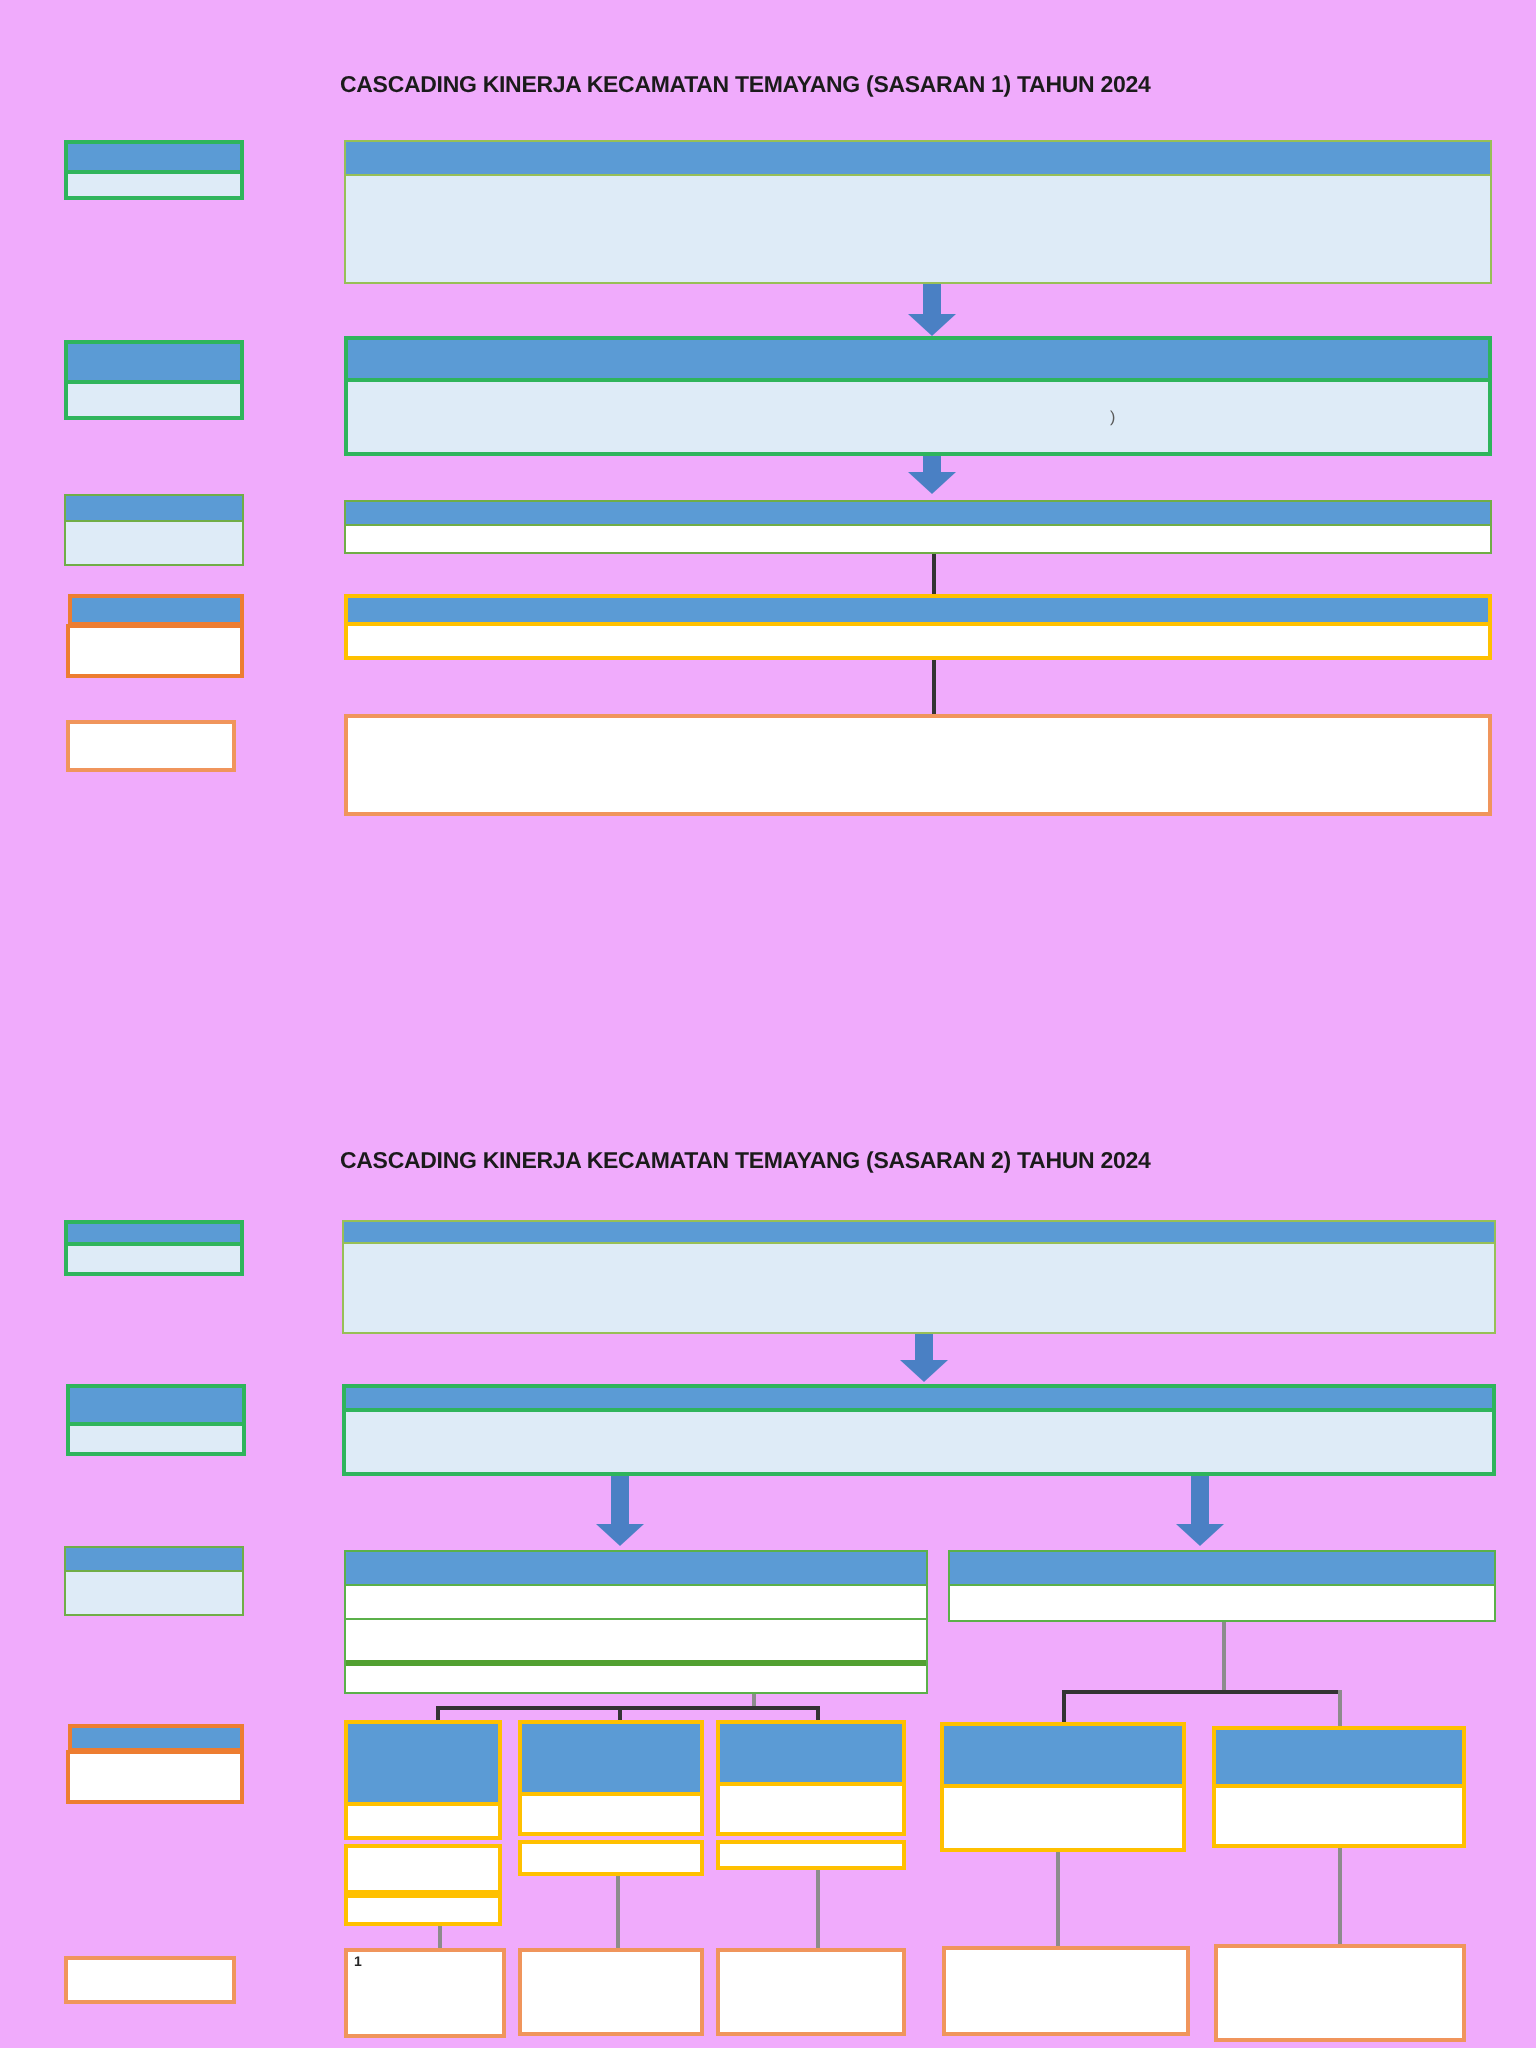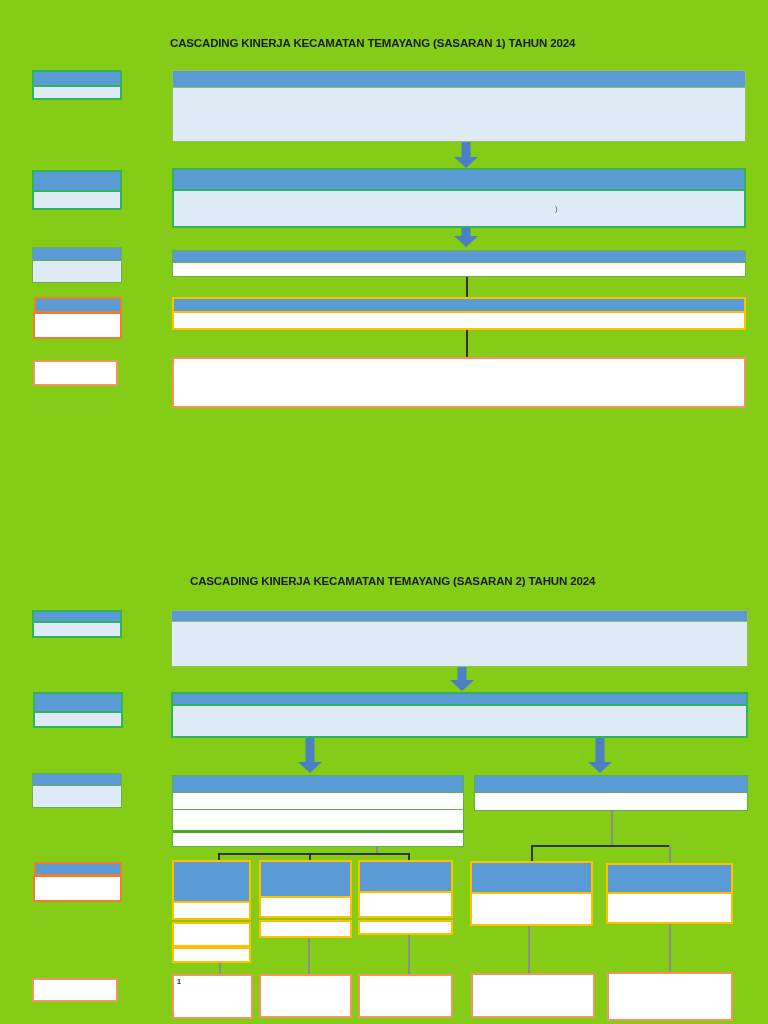--- a/index.html
+++ b/index.html
@@ -1,16 +1,16 @@
 <!DOCTYPE html>
 <html style="--header-blue: #5B9BD5; --body-light-blue: #DEEBF7; --green-emerald: #2FB45C; --green-medium: #70AD47; --green-olive: #97BF57; --green-row: #5BB04A; --green-divider: #52A031; --yellow: #FFC000; --orange: #ED7D31; --orange-light: #F0955C; --arrow-blue: #4A80C4; --line-dark: #333333; --line-gray: #8C8C8C;"><head>
 <meta charset="utf-8">
 <style>
   html,body{margin:0;padding:0;background:#ffffff;}
-  #page{position:relative;width:768px;height:1024px;background:#84cc16;overflow:hidden;
+  #page{position:relative;width:768px;height:1024px;background:#f0abfc;overflow:hidden;
         font-family:"Liberation Sans",sans-serif;}
   .abs{position:absolute;box-sizing:border-box;}
   .box{position:absolute;box-sizing:border-box;display:flex;flex-direction:column;}
   .title{position:absolute;font-weight:bold;font-size:11.5px;color:#1b1b1b;
          letter-spacing:-0.15px;white-space:nowrap;}
   .hdr{background:var(--header-blue);box-sizing:border-box;flex:0 0 auto;}
   .lt{background:var(--body-light-blue);}
   .wh{background:#ffffff;}
   .fill{flex:1 1 auto;box-sizing:border-box;}
   
@@ -95,21 +95,21 @@
 
   <div class="box b-ye" style="left:172px;top:297px;width:574px;height:33px;">
     <div class="hdr hb-ye" style="height:14px;"></div>
     <div class="wh fill"></div>
   </div>
 
   <div class="vl dark" style="left:466px;top:330px;height:27px;"></div>
 
   <div class="abs wh b-orl" style="left:172px;top:357px;width:574px;height:51px;"></div>
 
-  <div class="title" style="left:170px;top:575px;margin-left:20px;">CASCADING KINERJA KECAMATAN TEMAYANG (SASARAN 2) TAHUN 2024</div>
+  <div class="title" style="left:170px;top:575px;">CASCADING KINERJA KECAMATAN TEMAYANG (SASARAN 2) TAHUN 2024</div>
 
   <div class="box b-em" style="left:32px;top:610px;width:90px;height:28px;">
     <div class="hdr hb-em" style="height:11px;"></div>
     <div class="lt fill"></div>
   </div>
   <div class="box b-em" style="left:33px;top:692px;width:90px;height:36px;">
     <div class="hdr hb-em" style="height:19px;"></div>
     <div class="lt fill"></div>
   </div>
   <div class="box b-md" style="left:32px;top:773px;width:90px;height:35px;">

